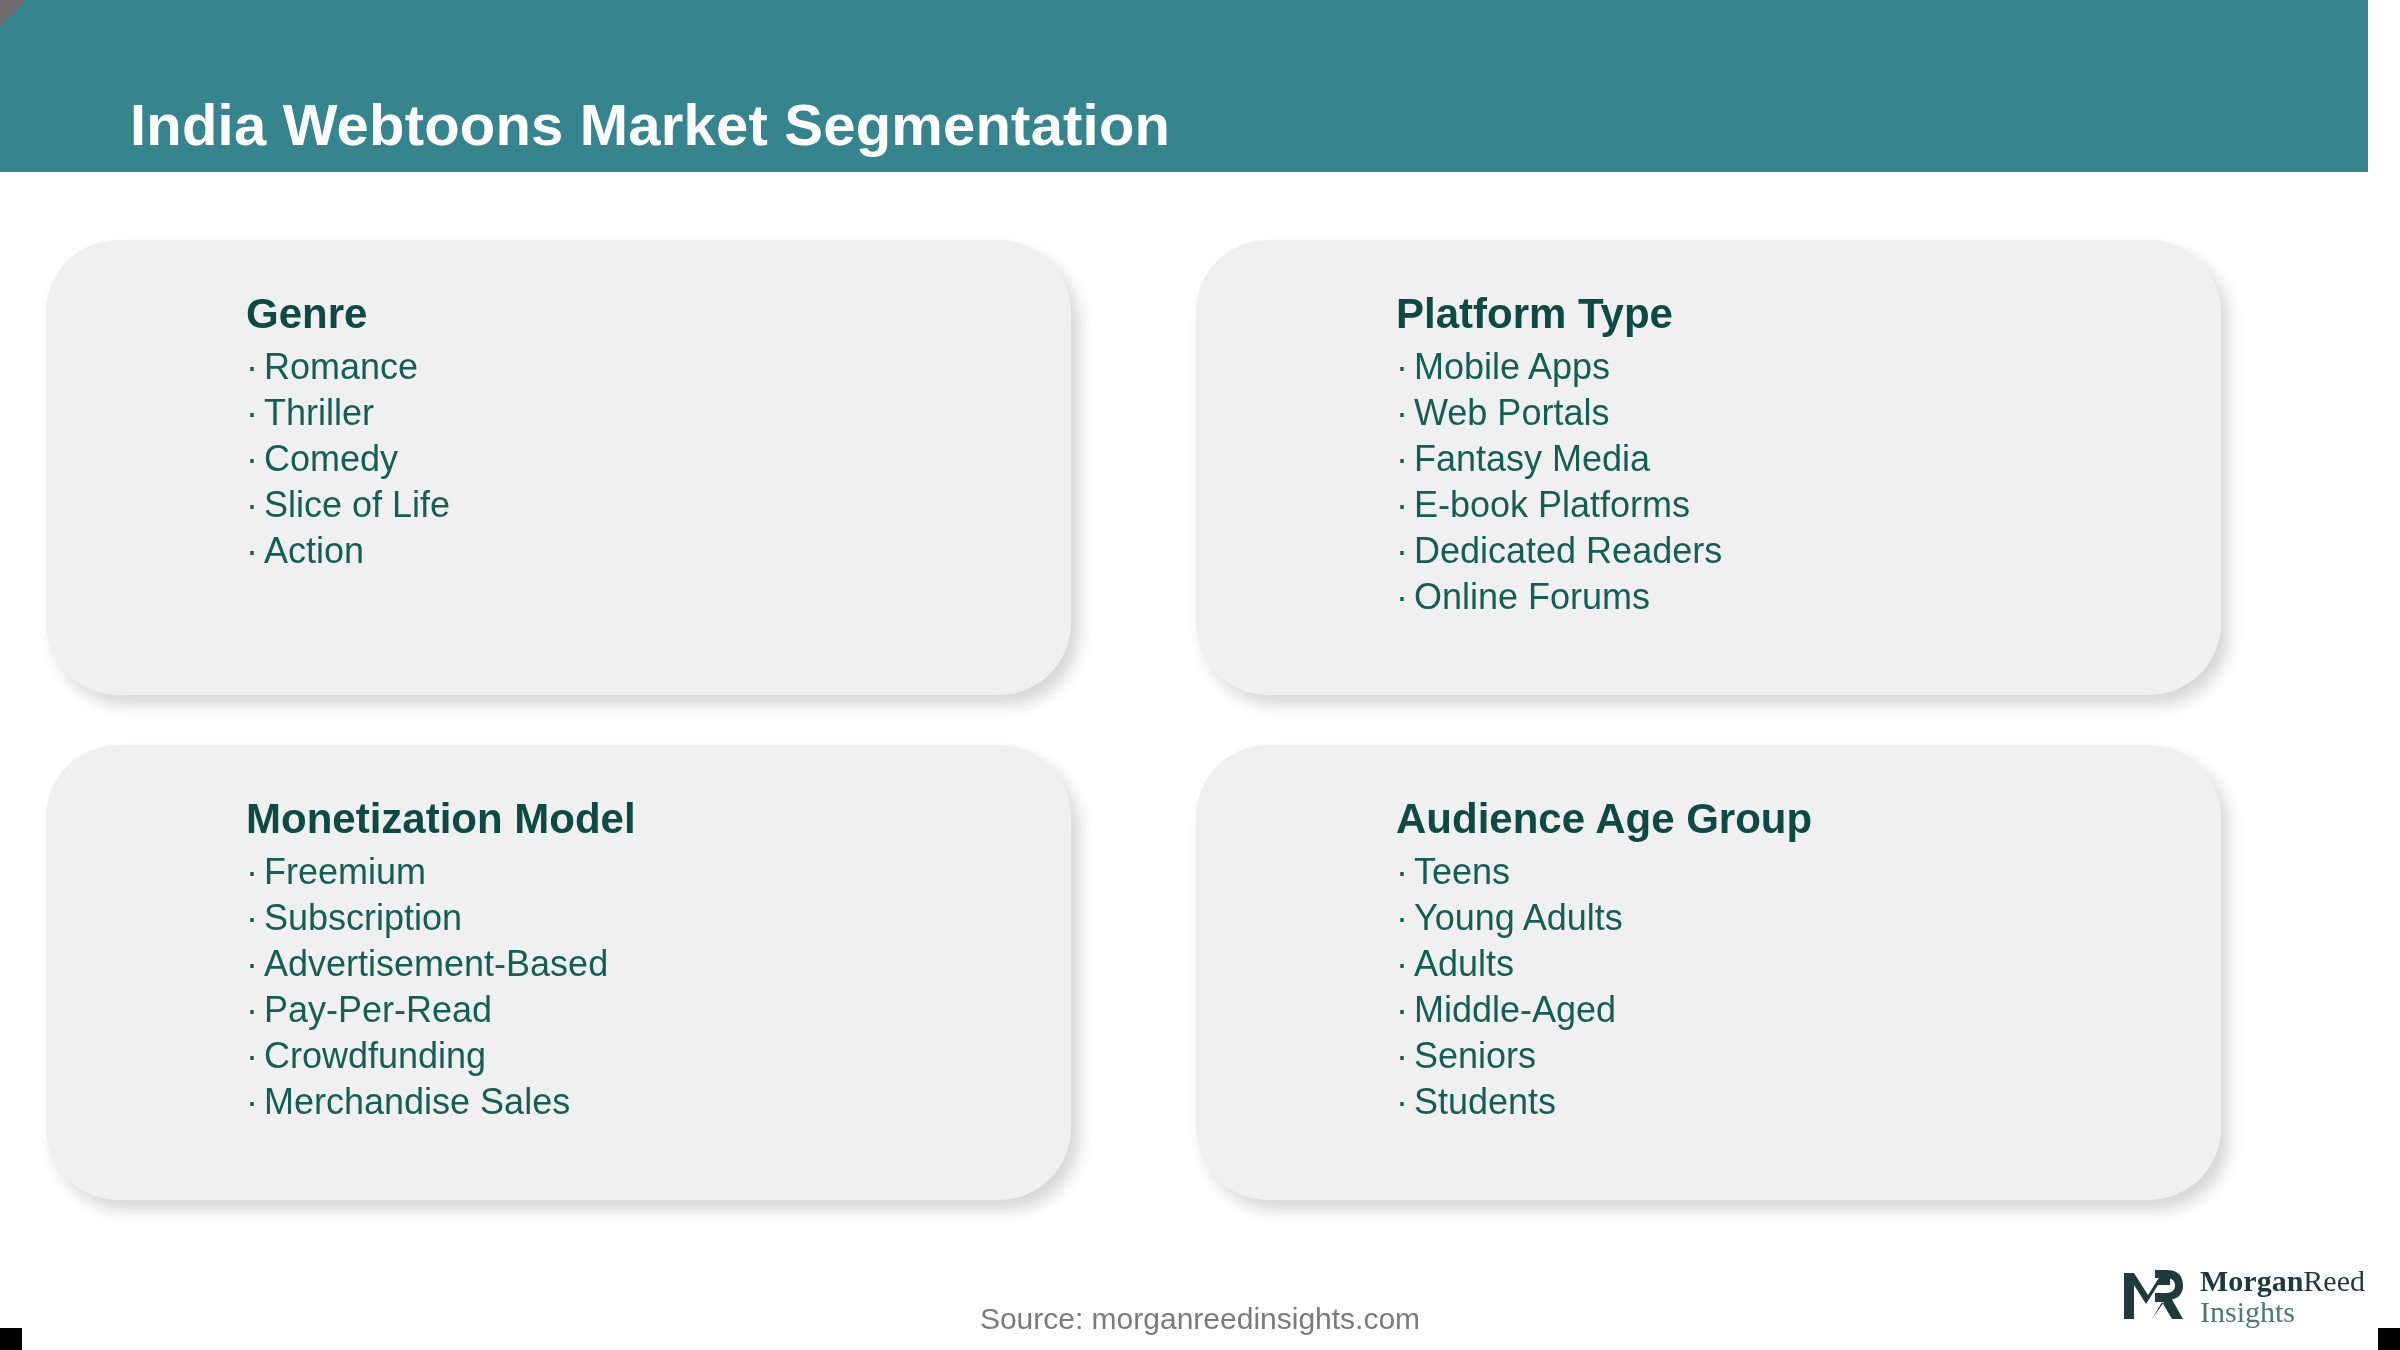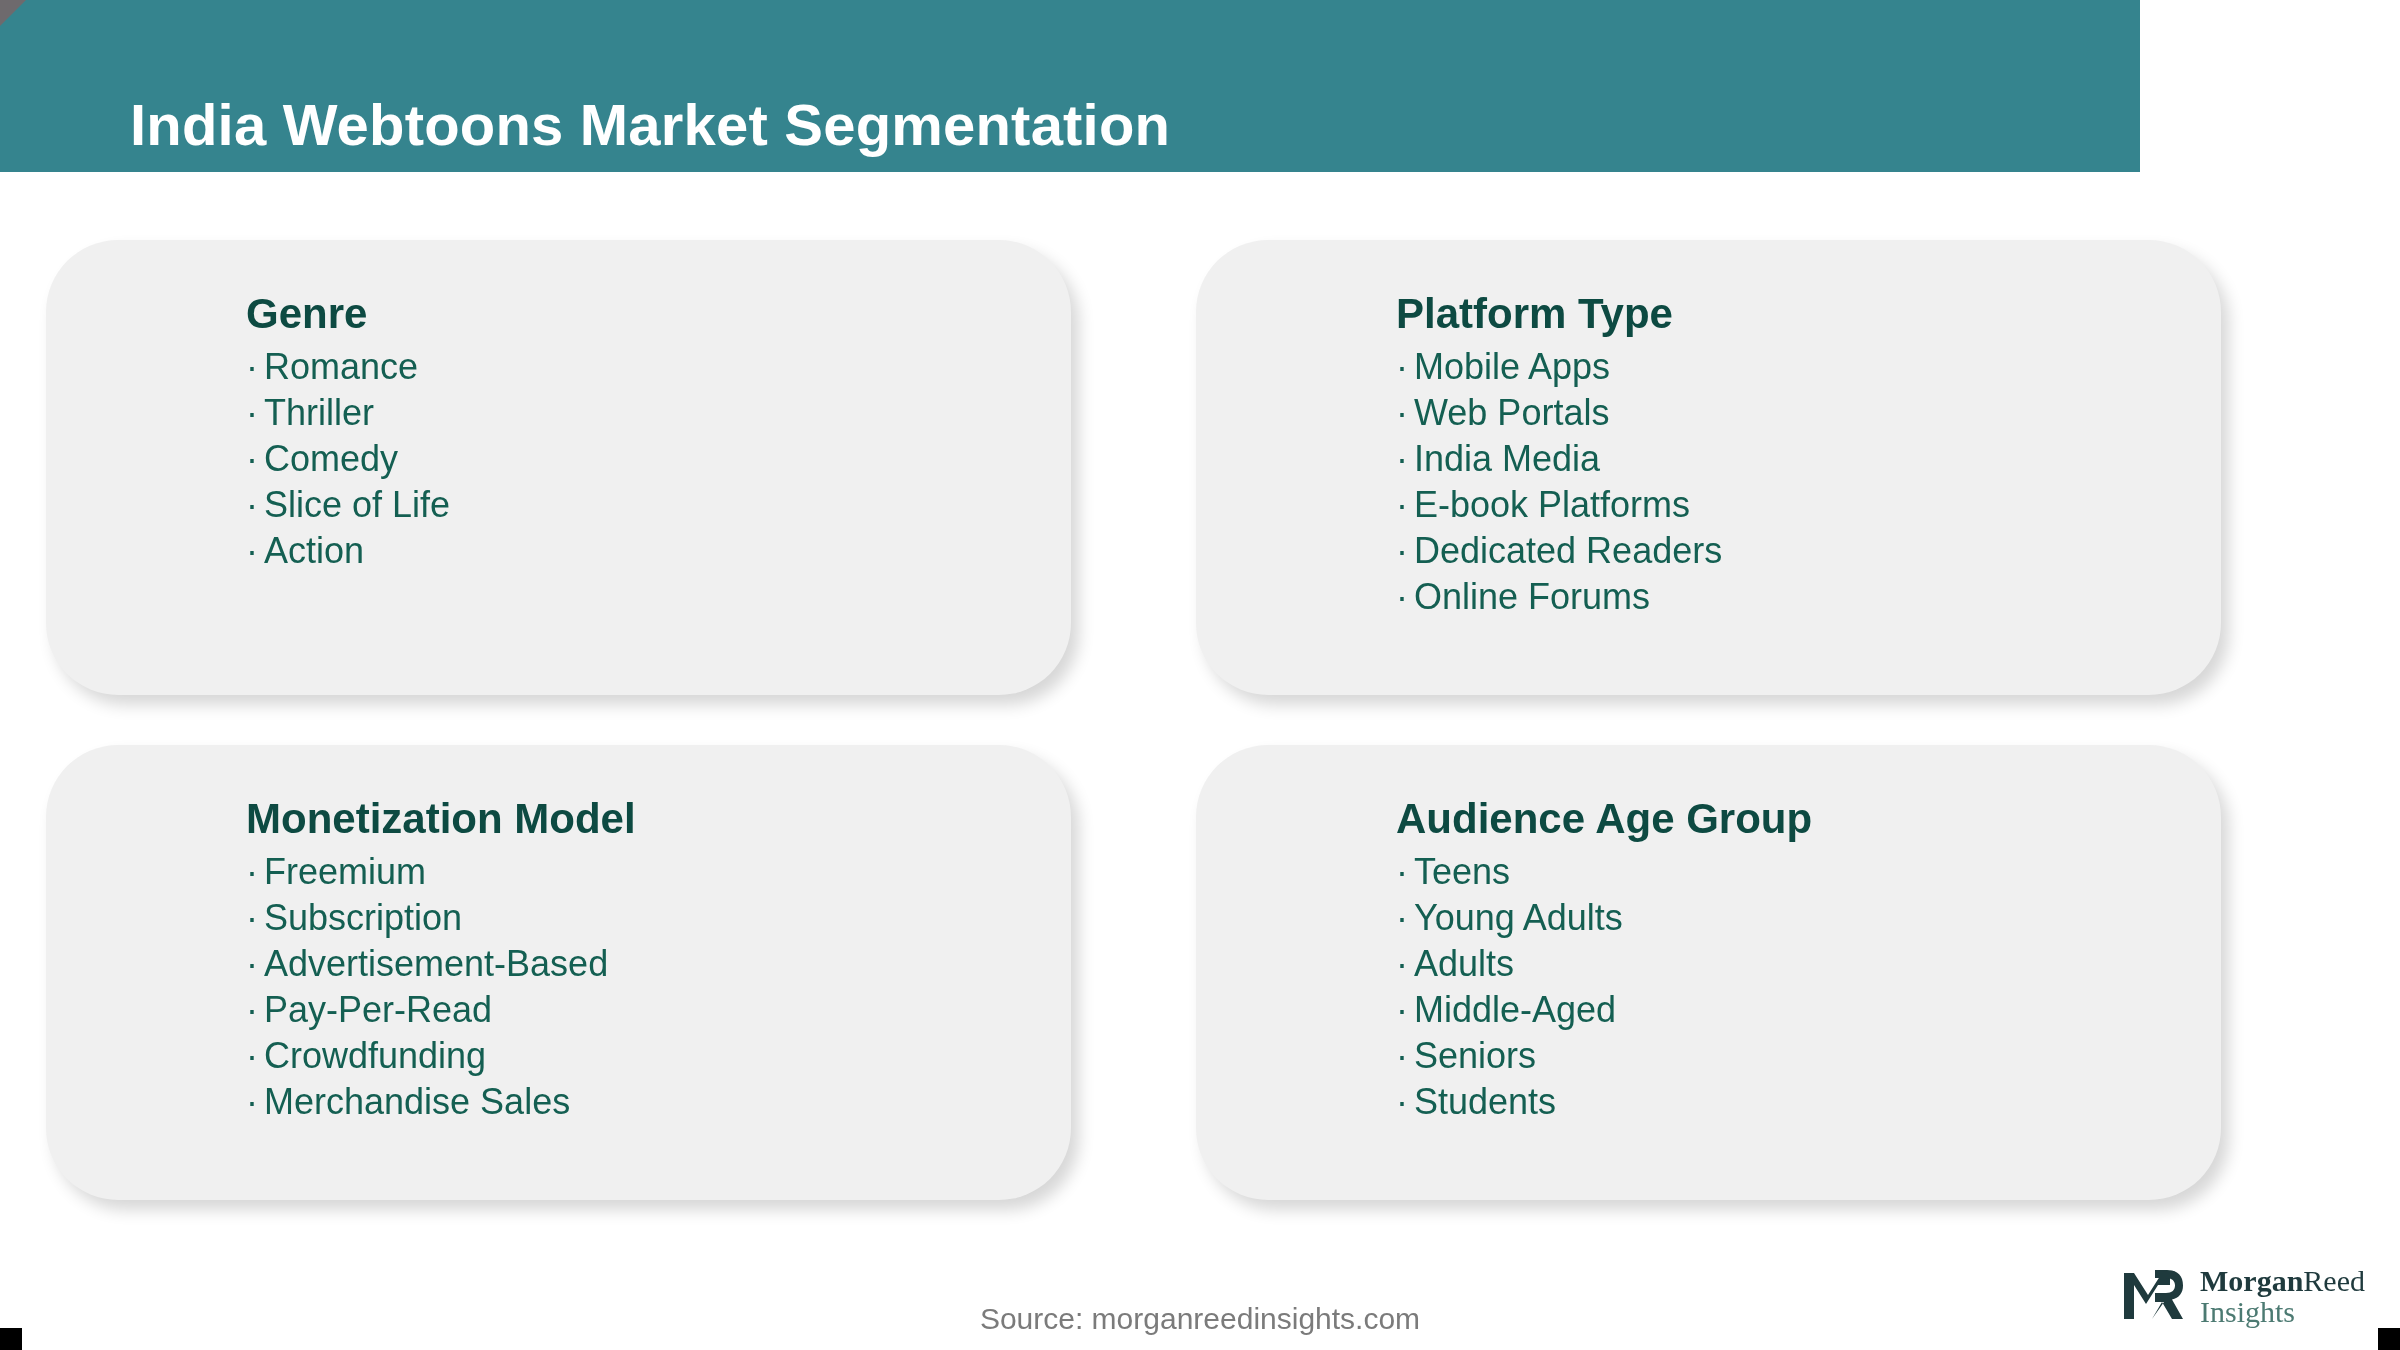--- a/index.html
+++ b/index.html
@@ -21,21 +21,21 @@
     position: absolute;
     inset: 0;
     background: #ffffff;
   }
 
   
   .header-band {
     position: absolute;
     left: 0;
     top: 0;
-    width: 2140px;
+    width: 2368px;
     height: 172px;
     background: #35848e;
   }
   .header-title {
     position: absolute;
     left: 130px;
     top: 0;
     height: 172px;
     display: flex;
     align-items: center;
@@ -196,21 +196,21 @@
         </ul>
       </div>
     </div>
 
     <div class="card">
       <div class="card-inner">
         <div class="card-title">Platform Type</div>
         <ul class="card-list">
           <li><span class="bullet-dot">·</span><span>Mobile Apps</span></li>
           <li><span class="bullet-dot">·</span><span>Web Portals</span></li>
-          <li><span class="bullet-dot">·</span><span>India Media</span></li>
+          <li><span class="bullet-dot">·</span><span>Fantasy Media</span></li>
           <li><span class="bullet-dot">·</span><span>E-book Platforms</span></li>
           <li><span class="bullet-dot">·</span><span>Dedicated Readers</span></li>
           <li><span class="bullet-dot">·</span><span>Online Forums</span></li>
         </ul>
       </div>
     </div>
 
     <div class="card">
       <div class="card-inner">
         <div class="card-title">Monetization Model</div>

